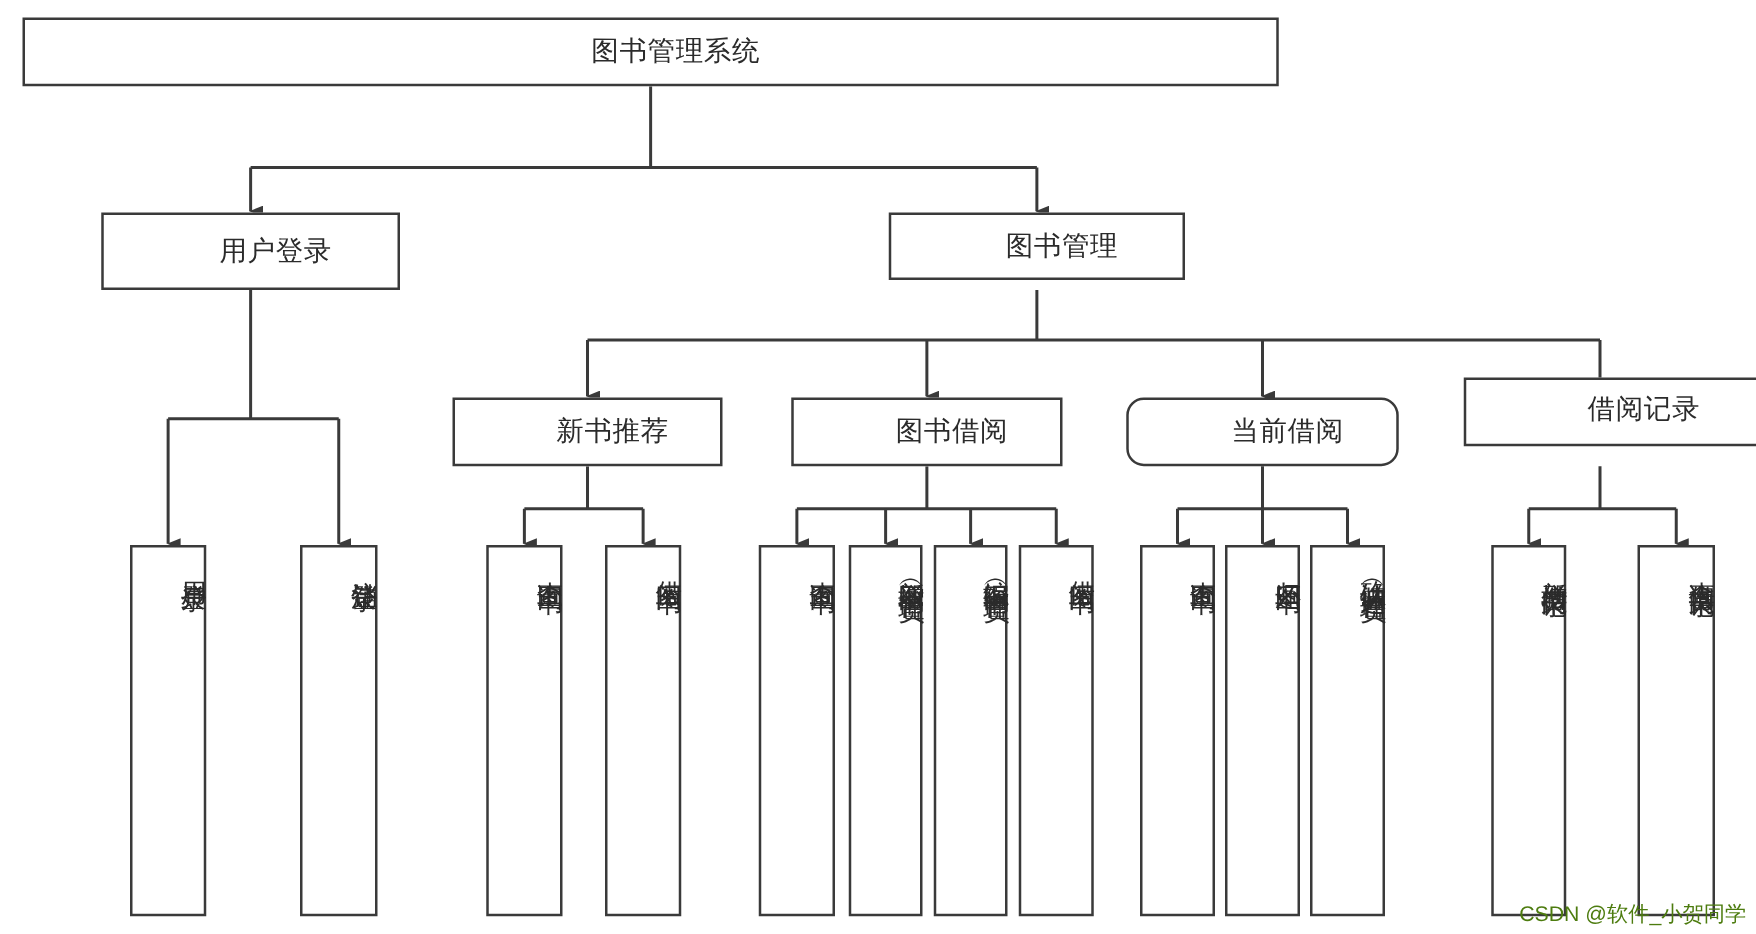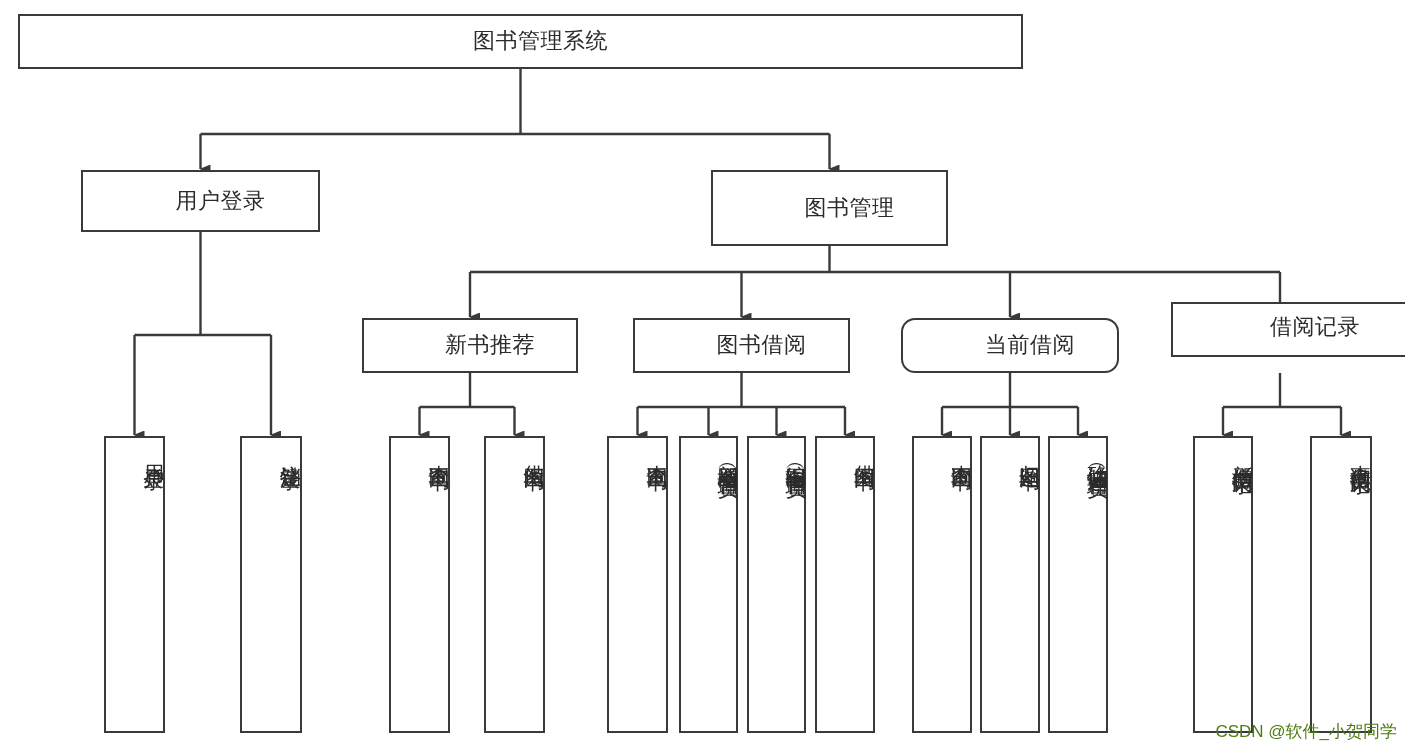--- a/index.html
+++ b/index.html
@@ -118,21 +118,21 @@
       </g>
   </svg>
 
   <div class="node" style="left: 18px; top: 14px; width: 1005px; height: 55px;">
     <span class="node-label">图书管理系统</span>
   </div>
 
   <div class="node" style="left: 81px; top: 170px; width: 239px; height: 62px;">
     <span class="node-label">用户登录</span>
   </div>
-  <div class="node" style="left: 711px; top: 170px; width: 237px; height: 76px;">
+  <div class="node" style="left: 711px; top: 170px; width: 237px; height: 54px;">
     <span class="node-label">图书管理</span>
   </div>
 
   <div class="node" style="left: 362px; top: 318px; width: 216px; height: 55px;">
     <span class="node-label">新书推荐</span>
   </div>
   <div class="node" style="left: 633px; top: 318px; width: 217px; height: 55px;">
     <span class="node-label">图书借阅</span>
   </div>
   <div class="node" style="left: 901px; top: 318px; width: 218px; height: 55px; border-radius: 14px;">

